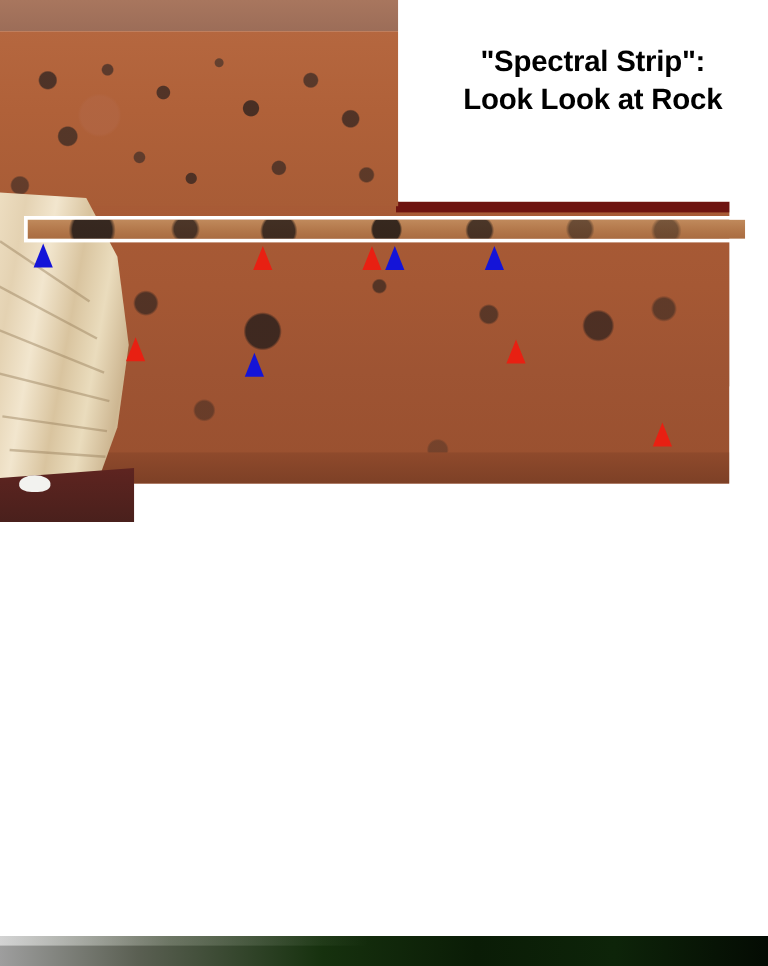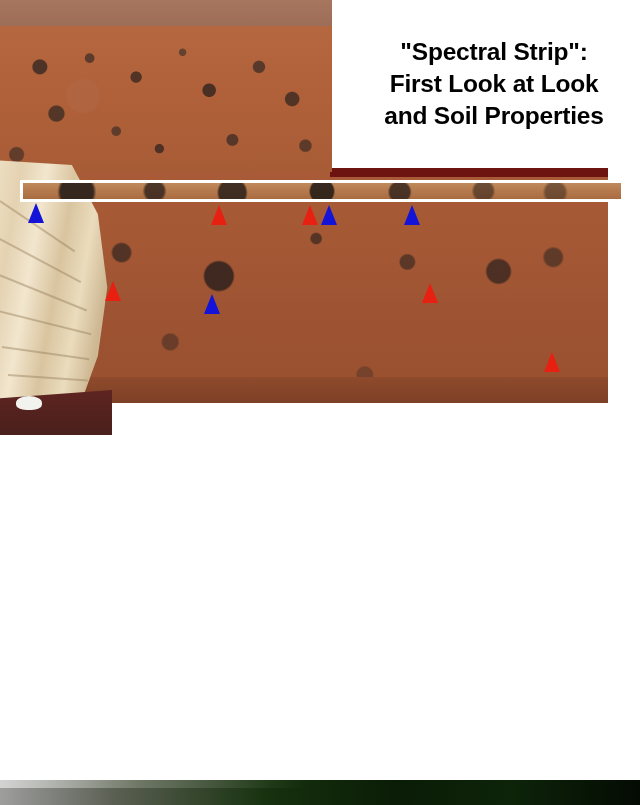--- a/index.html
+++ b/index.html
@@ -138,22 +138,21 @@
   <div class="arrow up red" style="left:105px;top:281px;"></div>
   <div class="arrow up blue" style="left:204px;top:294px;"></div>
   <div class="arrow up red" style="left:422px;top:283px;"></div>
   <div class="arrow up red" style="left:544px;top:352px;"></div>
 
   <div class="white-right-step"></div>
 </div>
 
 <div id="title-block">
   <div>"Spectral Strip":</div>
-  <div>First Look at Look</div>
-  <div>and Soil Properties</div>
+  <div>Look Look at Rock</div>
 </div>
 
 <div id="chart-panel">
 
   <div id="ytick-labels"></div>
   <div id="xtick-labels"></div>
 
 </div>
 
 <div id="bottom-bar">

